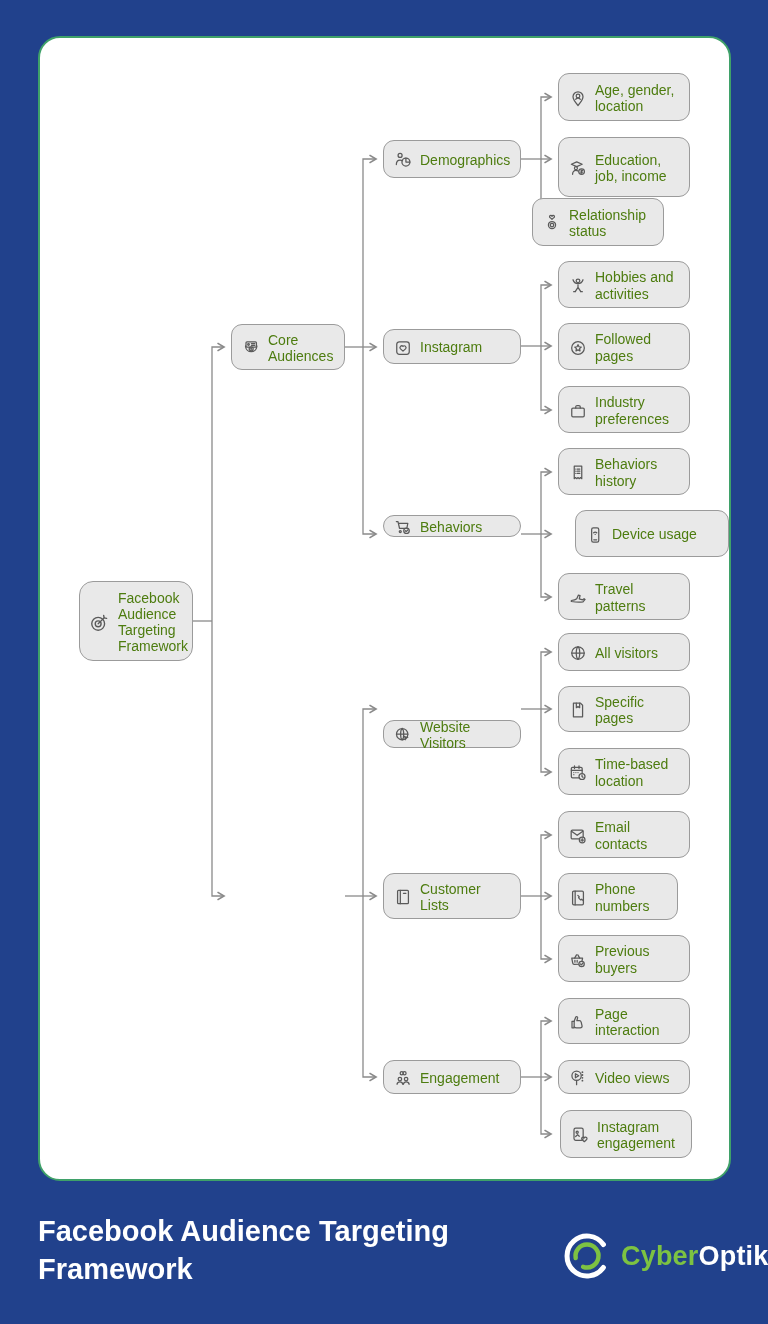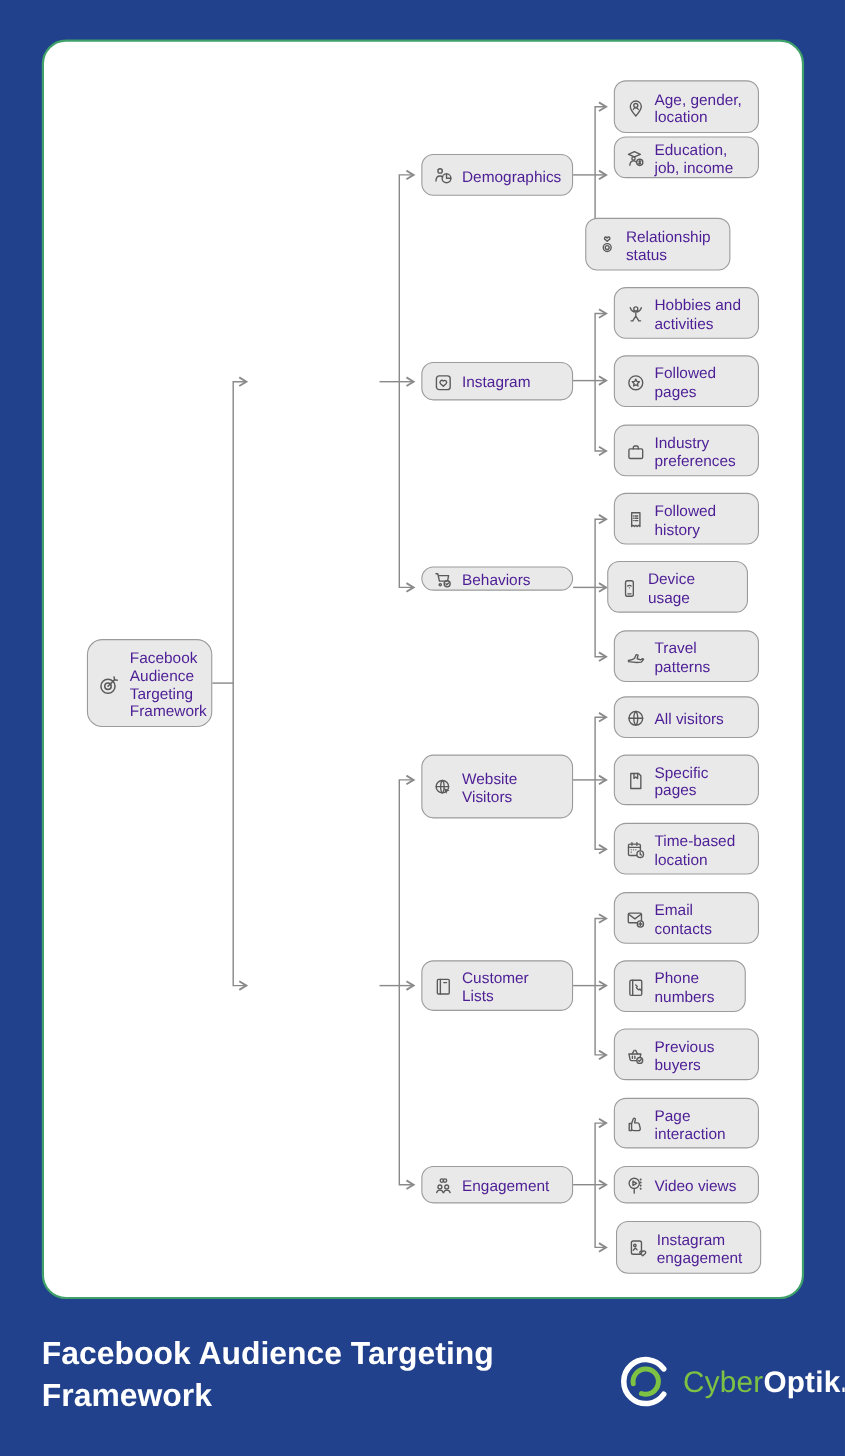--- a/index.html
+++ b/index.html
@@ -1,28 +1,28 @@
 <!DOCTYPE html>
 <html><head>
 <meta charset="utf-8">
 <style>
   html,body{margin:0;padding:0;background:#21418C;}
   .stage{position:relative;width:768px;height:1324px;background:#21418C;font-family:"Liberation Sans",sans-serif;overflow:hidden;}
   .card{position:absolute;left:38px;top:36px;width:693px;height:1145px;background:#ffffff;border:2px solid #3FA169;border-radius:22px;box-sizing:border-box;}
   .connectors{position:absolute;left:0;top:0;pointer-events:none;}
-  .node{position:absolute;display:flex;align-items:center;gap:7px;padding:3px 7px 1px 9px;background:#E9E9E9;border:1.5px solid #9B9B9B;border-radius:11px;box-sizing:border-box;color:#4c1d95;font-size:14px;line-height:1.16;}
+  .node{position:absolute;display:flex;align-items:center;gap:7px;padding:3px 7px 1px 9px;background:#E9E9E9;border:1.5px solid #9B9B9B;border-radius:11px;box-sizing:border-box;color:#4d7c0f;font-size:14px;line-height:1.16;}
   .node .ni{flex:0 0 auto;display:flex;color:#5A5A5A;}
   .node .ni svg{width:20px;height:20px;stroke:currentColor;fill:none;stroke-width:1.5;stroke-linecap:round;stroke-linejoin:round;}
   .node.root{border-radius:14px;}
   .node.root .ni svg{width:22px;height:22px;}
   .lbl{display:block;}
   .footer-title{position:absolute;left:38px;top:1213px;width:480px;color:#ffffff;font-size:29px;font-weight:700;line-height:1.3;}
   .logo{position:absolute;left:560px;top:1229px;display:flex;align-items:center;gap:7px;}
   .logo-text{font-size:27px;font-weight:600;letter-spacing:.2px;white-space:nowrap;}
-  .logo-text .g{color:#7DC242;font-weight:400;}
+  .logo-text .g{color:#7DC242;font-weight:700;}
   .logo-text .w{color:#ffffff;}
 </style>
 </head>
 <body>
 
 <div class="stage">
   <div class="card"></div>
 
   <svg class="connectors" width="768" height="1324" viewBox="0 0 768 1324">
     <defs>
@@ -82,20 +82,33 @@
         <svg viewBox="0 0 24 24">
           <circle cx="10" cy="14" r="7"></circle>
           <circle cx="10" cy="14" r="3.2"></circle>
           <path d="M10 14 L16.5 7.5"></path>
           <path d="M16 4.8 l.5 2.7 2.7 .5"></path>
         </svg>
       </span>
     <span class="lbl">Facebook Audience Targeting Framework</span>
   </div>
 
+  <div class="node" style="left:231px;top:324px;width:114px;height:46px">
+    <span class="ni">
+        <svg viewBox="0 0 24 24">
+          <rect x="6" y="4.5" width="12.5" height="6.5" rx="1.2"></rect>
+          <circle cx="9" cy="7.8" r="1"></circle>
+          <path d="M12.5 6.6 h4 M12.5 8.8 h4"></path>
+          <path d="M5.5 9.5 v1 a6.8 6.8 0 0 0 13.5 0 v-1"></path>
+          <circle cx="12.2" cy="13" r="2.4"></circle>
+          <circle cx="12.2" cy="13" r="0.5"></circle>
+        </svg>
+      </span>
+    <span class="lbl">Core Audiences</span>
+  </div>
 
   <div class="node" style="left:383px;top:140px;width:138px;height:38px">
     <span class="ni">
         <svg viewBox="0 0 24 24">
           <circle cx="8.5" cy="6.5" r="2.4"></circle>
           <path d="M4 17.5 c0-3.5 2-5.5 4.5-5.5 1.2 0 2.2.4 3 .9"></path>
           <circle cx="15.5" cy="14.5" r="4.8"></circle>
           <path d="M15.5 9.7 V14.5 H20.3"></path>
         </svg>
       </span>
@@ -116,21 +129,21 @@
           <path d="M4 5.5 h2 l1.8 8 h8"></path>
           <path d="M7.3 7.5 h10.5 l-1.1 5.5"></path>
           <circle cx="8.7" cy="17.5" r="1.2"></circle>
           <circle cx="16.2" cy="16.5" r="3.3"></circle>
           <path d="M14.8 16.5 l1 1.1 1.9 -2"></path>
         </svg>
       </span>
     <span class="lbl">Behaviors</span>
   </div>
 
-  <div class="node" style="left:383px;top:686px;width:138px;height:58px">
+  <div class="node" style="left:383px;top:720px;width:138px;height:28px">
     <span class="ni">
         <svg viewBox="0 0 24 24">
           <circle cx="11" cy="11" r="6.8"></circle>
           <path d="M4.2 11 h13.6 M11 4.2 c2.5 2 2.5 11.6 0 13.6 M11 4.2 c-2.5 2 -2.5 11.6 0 13.6"></path>
           <path d="M12.5 12.5 l6.5 2.6 -2.8 1 -1 2.8 z" fill="currentColor" stroke="none"></path>
         </svg>
       </span>
     <span class="lbl">Website Visitors</span>
   </div>
   <div class="node" style="left:383px;top:873px;width:138px;height:46px">
@@ -160,21 +173,21 @@
   <div class="node" style="left:558px;top:73px;width:132px;height:48px">
     <span class="ni">
         <svg viewBox="0 0 24 24">
           <path d="M12 21 C8.5 17 6 13.8 6 10.6 a6 6 0 1 1 12 0 C18 13.8 15.5 17 12 21 z"></path>
           <circle cx="12" cy="9.5" r="2.2"></circle>
           <path d="M9.2 13.6 a3.4 3.4 0 0 1 5.6 0"></path>
         </svg>
       </span>
     <span class="lbl">Age, gender, location</span>
   </div>
-  <div class="node" style="left:558px;top:124px;width:132px;height:38px">
+  <div class="node" style="left:558px;top:137px;width:132px;height:60px">
     <span class="ni">
         <svg viewBox="0 0 24 24">
           <path d="M4 7.5 l6.5 -2.8 6.5 2.8 -6.5 2.8 z"></path>
           <circle cx="9.5" cy="12.2" r="1.8"></circle>
           <path d="M5.5 19.5 c0 -3 1.8 -4.8 4 -4.8 1 0 1.9 .4 2.6 1"></path>
           <circle cx="16.3" cy="16.3" r="3.4"></circle>
           <path d="M17.4 15 c-1.6 -.6 -2.6 .8 -1.1 1.4 1.5 .6 .5 2.1 -1.1 1.4 M16.3 14.4 v3.8"></path>
         </svg>
       </span>
     <span class="lbl">Education, job, income</span>
@@ -219,23 +232,23 @@
     <span class="lbl">Industry preferences</span>
   </div>
 
   <div class="node" style="left:558px;top:448px;width:132px;height:47px">
     <span class="ni">
         <svg viewBox="0 0 24 24">
           <path d="M7.5 3.8 h9 V18.8 l-1.5 -1.3 -1.5 1.3 -1.5 -1.3 -1.5 1.3 -1.5 -1.3 -1.5 1.3 z"></path>
           <path d="M11 7.3 h3.2 M11 9.8 h3.2 M11 12.3 h3.2 M9.3 7.3 h.01 M9.3 9.8 h.01 M9.3 12.3 h.01"></path>
         </svg>
       </span>
-    <span class="lbl">Followed history</span>
-  </div>
-  <div class="node" style="left:552px;top:510px;width:128px;height:47px">
+    <span class="lbl">Behaviors history</span>
+  </div>
+  <div class="node" style="left:575px;top:510px;width:154px;height:47px">
     <span class="ni">
         <svg viewBox="0 0 24 24">
           <rect x="8" y="3.5" width="8.5" height="17" rx="2"></rect>
           <path d="M10.5 17.8 h3.5"></path>
           <path d="M10.4 9.3 a2.6 2.6 0 0 1 3.7 0"></path>
           <path d="M12.2 11.3 h.01"></path>
         </svg>
       </span>
     <span class="lbl">Device usage</span>
   </div>

